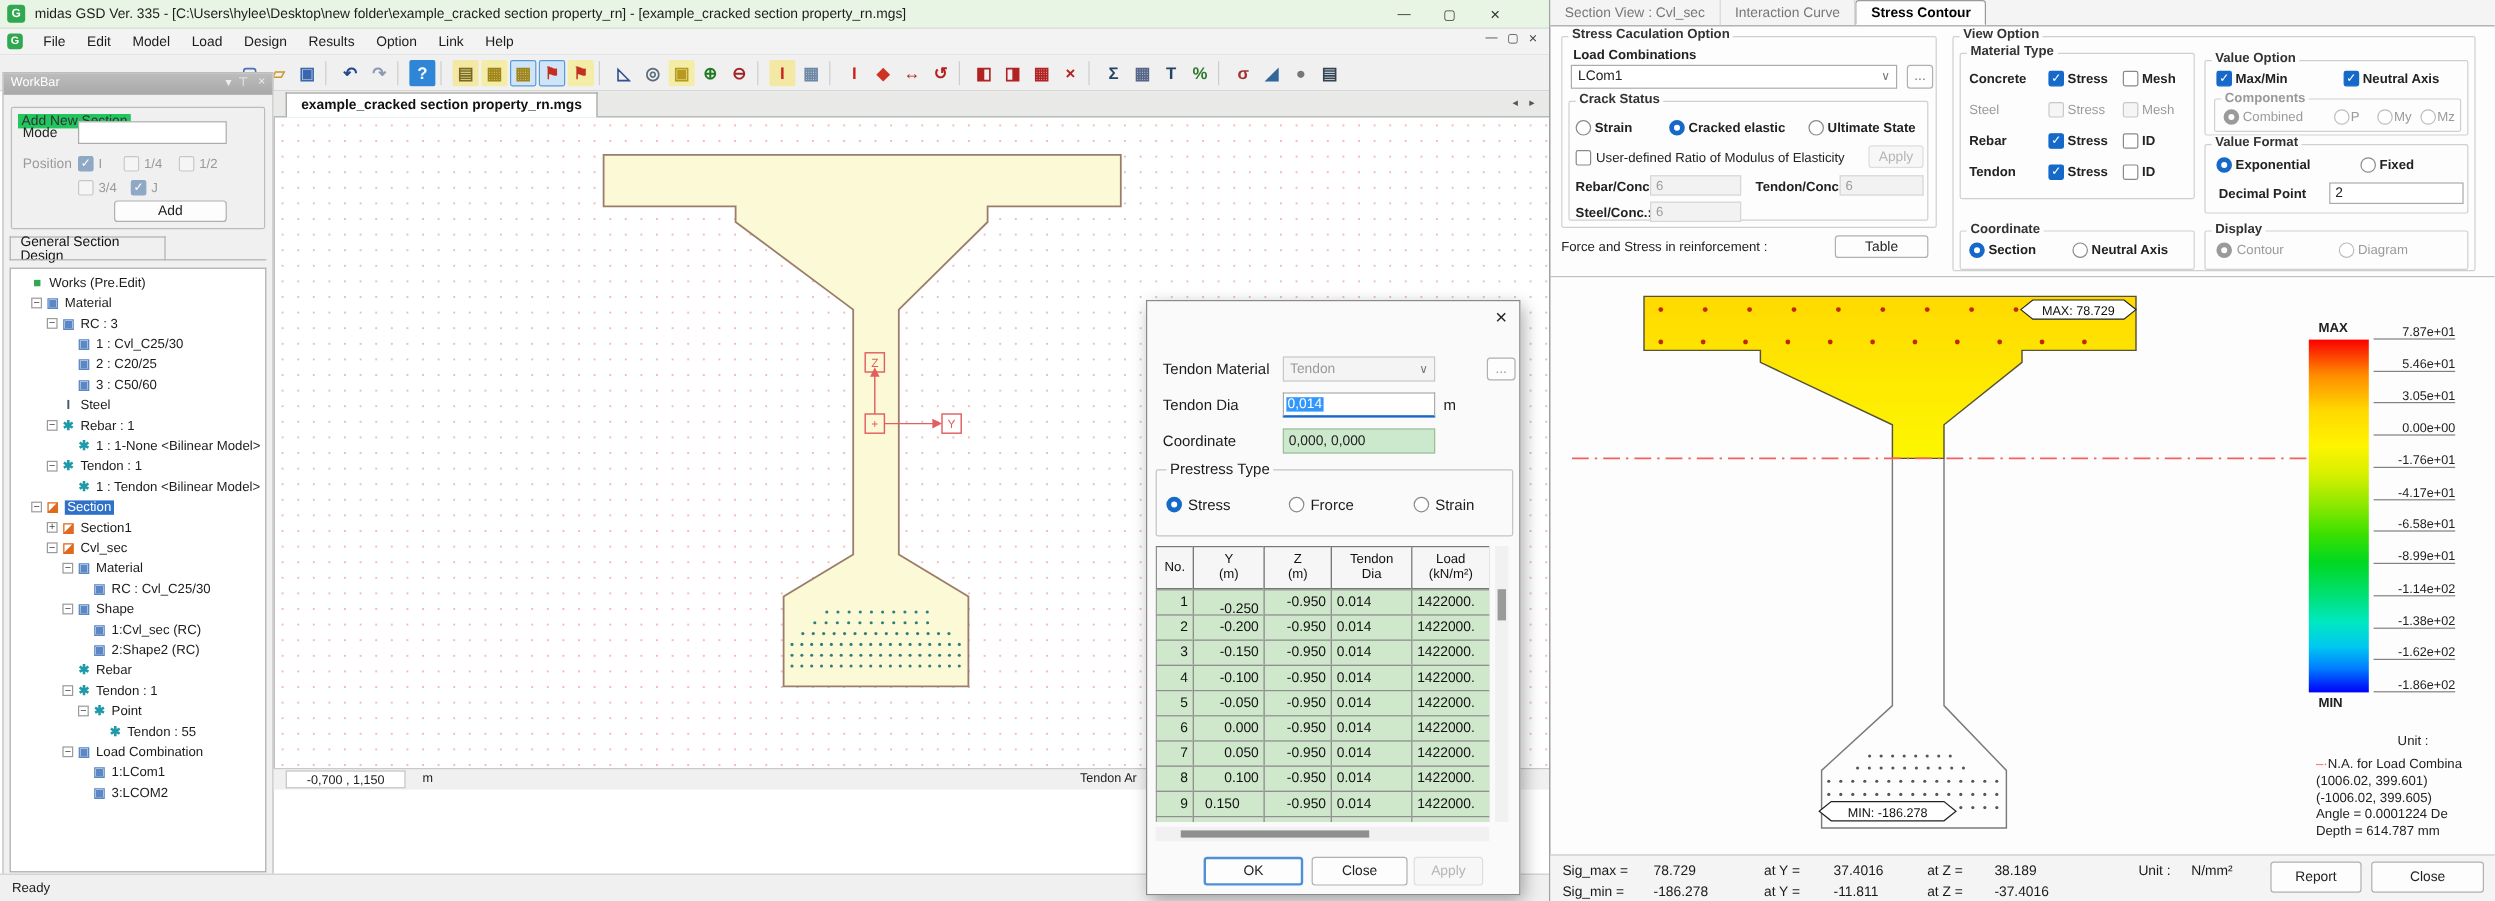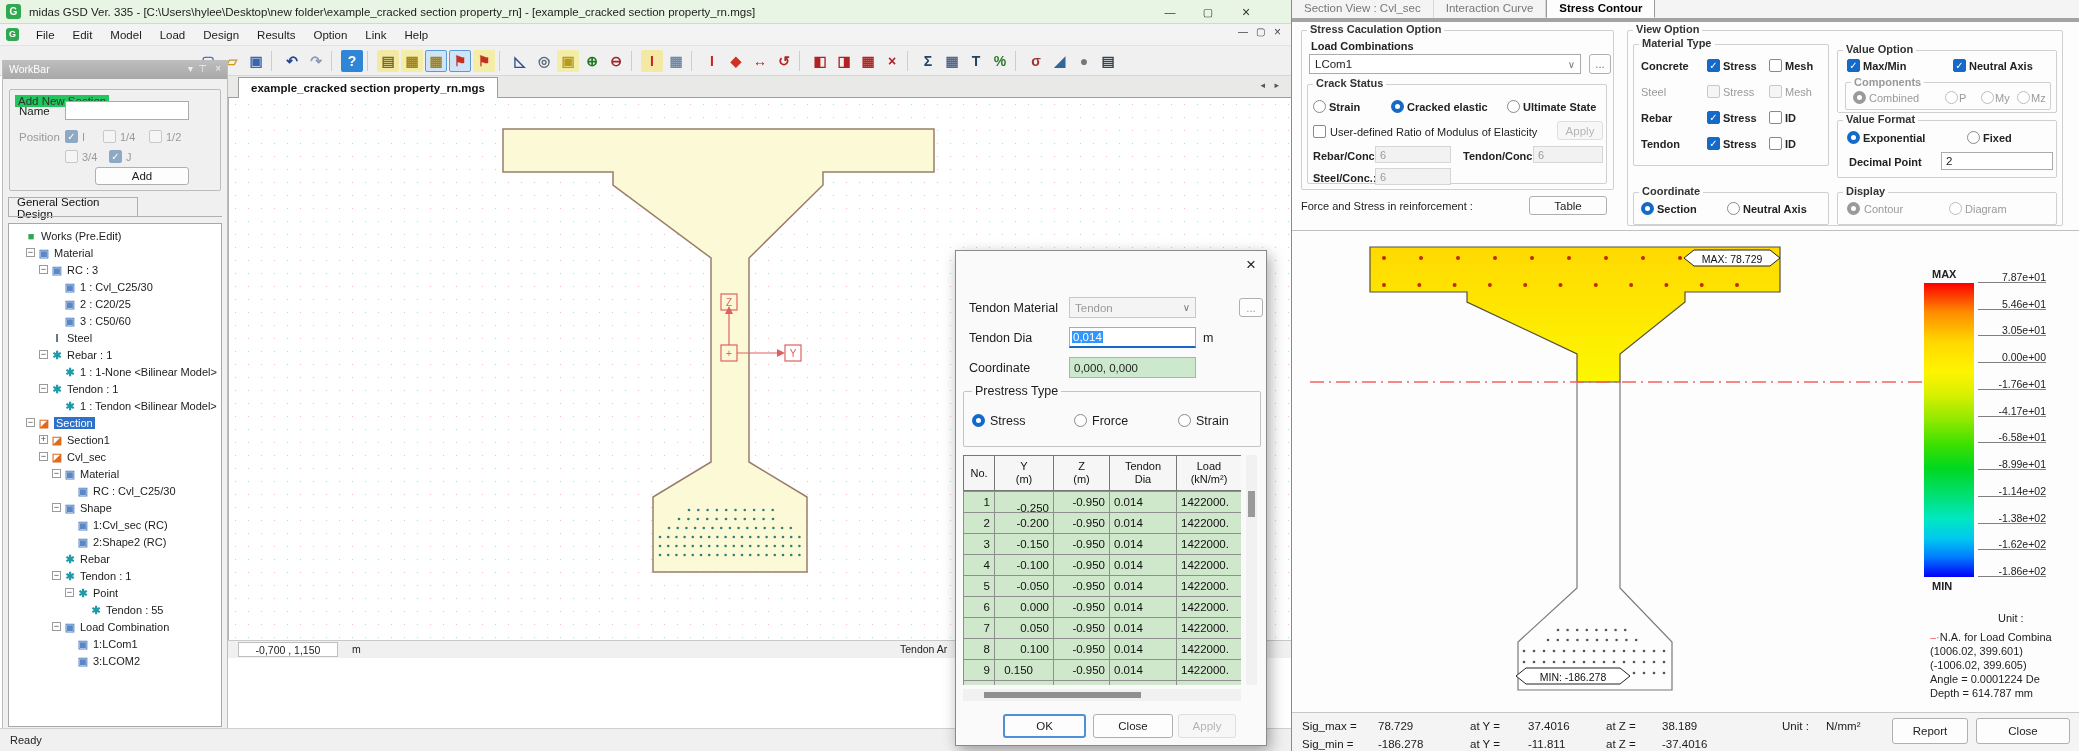--- a/index.html
+++ b/index.html
@@ -51,21 +51,21 @@
   .msgtext{position:absolute;left:12px;top:22px;font-family:"DejaVu Sans Mono",monospace;font-size:12.5px;color:#1a1a1a}
   .statusbar{position:absolute;left:0;top:728px;width:1291px;height:23px;background:#f0f0f0;border-top:1px solid #cfcfcf;display:flex;align-items:center;font-size:11px;color:#222;padding-left:10px}
   
   .dlg{position:absolute;left:955px;top:250px;width:312px;height:496px;background:#fafafa;border:1px solid #8a8a8a;box-shadow:3px 5px 14px rgba(0,0,0,.35);z-index:40}
   .dlgtitle{position:absolute;left:0;top:0;width:100%;height:30px;background:#e9f6e9;display:flex;align-items:center;padding:0 12px;font-size:13px;color:#111}
   .dlbl{position:absolute;font-size:12.5px;color:#1c1c1c;white-space:nowrap}
   .tcell{position:absolute;display:flex;align-items:center;border:1px solid #8f8f8f;background:#cfe7cb;font-size:11.5px;color:#111}
   .thead{position:absolute;display:flex;align-items:center;justify-content:center;border:1px solid #777;background:#f6f6f6;font-size:11px;color:#111;text-align:center;white-space:pre-line;line-height:1.15}
   
   .rpanel{position:absolute;left:1291px;top:0;width:788px;height:751px;background:#fdfdfd;border-left:1px solid #8a8a8a}
-  .rtabs{position:absolute;left:0;top:0;width:100%;height:22px;background:#f4f4f4;border-bottom:4px solid #a3a3a3;display:flex;align-items:flex-end}
+  .rtabs{position:absolute;left:0;top:0;width:100%;height:22px;background:#f4f4f4;border-bottom:1px solid #a3a3a3;display:flex;align-items:flex-end}
   .rtab{height:21px;display:flex;align-items:center;padding:0 12px;font-size:11.5px;color:#777;border-right:1px solid #d8d8d8}
   .rtab.active{background:#fdfdfd;border:1px solid #9a9a9a;border-bottom:1px solid #fdfdfd;color:#000;font-weight:bold;border-radius:3px 3px 0 0}
   .flagtext{font-size:10.5px;fill:#111;font-family:"Liberation Sans",sans-serif}
   .scalebar{position:absolute;left:1924px;top:283px;width:50px;height:294px;background:linear-gradient(180deg,#fb0000 0%,#ff8c00 10%,#ffd800 20%,#fff400 30%,#d8f000 38%,#8ce800 47%,#3ce000 55%,#00d820 63%,#00e070 72%,#00e8c0 80%,#00c8f0 87%,#0080ff 93%,#0000f8 100%)}
   .sclab{position:absolute;right:2px;width:68px;height:12px;border-bottom:1px solid #808080;font-size:10.5px;color:#222;text-align:right}
   .rstatus{position:absolute;left:1292px;top:712px;width:787px;height:39px;background:#f4f4f4;border-top:1px solid #c8c8c8}
   .rs{position:absolute;font-size:11.5px;color:#1a1a1a;white-space:nowrap}
   .combo{position:absolute;background:#fff;border:1px solid #ababab;display:flex;align-items:center;font-size:11.5px;color:#222;padding:0 5px;justify-content:space-between}
   .combo .chev{color:#777;font-size:10px}
 </style>
@@ -144,21 +144,21 @@
       <span class="ticon" style="color: rgb(51, 68, 85);">▤</span>
     </div>
 
   <div class="workbar">
     <div class="wbtitle">WorkBar</div>
     <span class="wbico" style="right:34px">▾</span>
     <span class="wbico" style="right:20px">⊤</span>
     <span class="wbico" style="right:6px">×</span>
     <div class="gb" style="left:6px;top:28px;width:212px;height:102px;border-color:#bcbcbc"></div>
     <div class="lg" style="left:12px;top:34px;background:#22c55e;font-weight:400;font-size:11.5px">Add New Section</div>
-    <div class="lb" style="left:16px;top:44px;font-size:11.5px">Name</div>
+    <div class="lb" style="left:16px;top:44px;font-size:11.5px">Mode</div>
     <div class="inp" style="left:62px;top:40px;width:124px;height:19px"></div>
     <div class="lb gy" style="left:16px;top:70px;font-size:11.5px">Position</div>
     <span class="cb don" style="left:62px;top:69px">✓</span>
     <div class="lb gy" style="left:79px;top:70px">I</div>
     <span class="cb dis" style="left:100px;top:69px"></span>
     <div class="lb gy" style="left:117px;top:70px">1/4</div>
     <span class="cb dis" style="left:146px;top:69px"></span>
     <div class="lb gy" style="left:163px;top:70px">1/2</div>
     <span class="cb dis" style="left:62px;top:89px"></span>
     <div class="lb gy" style="left:79px;top:90px">3/4</div>

